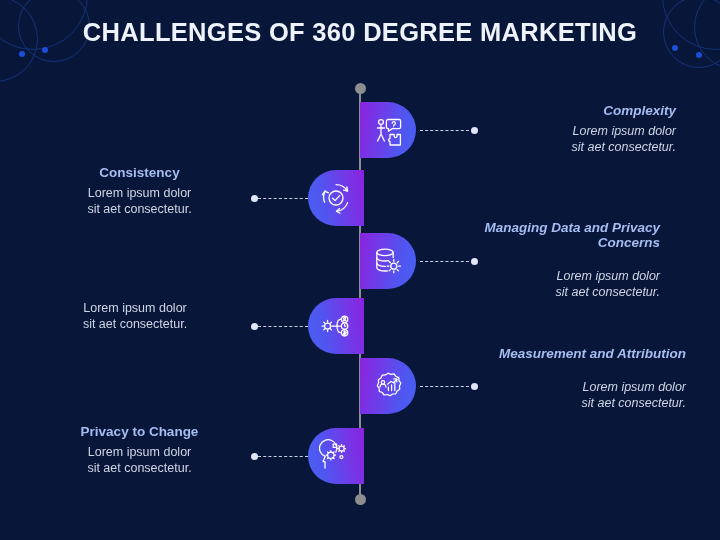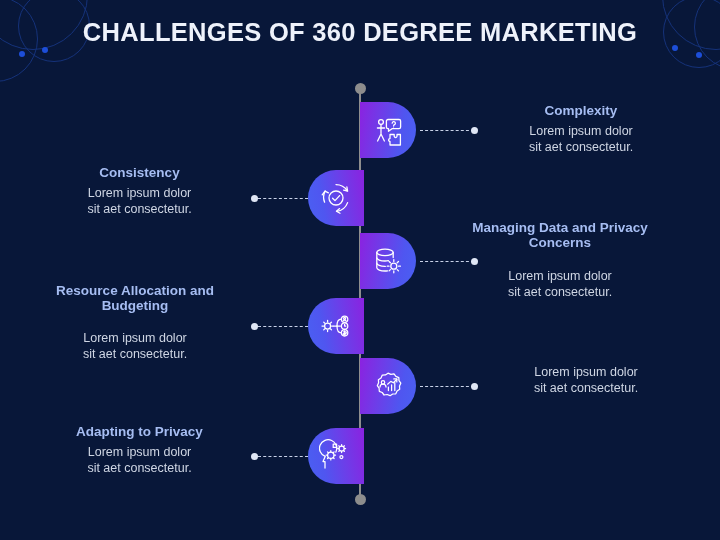--- a/index.html
+++ b/index.html
@@ -81,21 +81,21 @@
   }
   .conn-dot {
     position:absolute;
     width:7px; height:7px;
     border-radius:50%;
     background:#dfe6f5;
   }
 
   
   .block { position:absolute; }
-  .block.right-text { text-align:center; }
+  .block.right-text { text-align:right;font-style:italic; }
   .block.left-text  { text-align:center; }
   .heading {
     color:#a6bdf2;
     font-size:13.5px;
     font-weight:bold;
     line-height:15px;
     margin-bottom:5px;
   }
   .body {
     color:#cfd6e4;
@@ -217,21 +217,20 @@
         <circle cx="25.6" cy="9.4" r="1"></circle>
         <path d="M24.1 12 a1.7 1.7 0 0 1 3 0"></path>
         <path d="M25.6 15.3 v1.8 h1.3"></path>
         <path d="M25.6 21.9 v3.8 M24.5 22.8 h2 a0.85 0.85 0 0 1 0 1.7 h-1.6 a0.85 0.85 0 0 0 0 1.7 h2"></path>
       </svg>
     </span>
   </div>
   <div class="conn" style="left:258px; top:326px; width:50px;"></div>
   <div class="conn-dot" style="left:251px; top:322.5px;"></div>
   <div class="block left-text" style="left:35px; top:283px; width:200px;">
-    <div class="heading">Resource Allocation and Budgeting</div>
     <div class="body" style="margin-top:17px;">
       <div>Lorem ipsum dolor</div>
       <div>sit aet consectetur.</div>
     </div>
   </div>
 
   <div class="badge right" style="top:358px;">
     <span>
       <svg width="34" height="34" viewBox="0 0 34 34" fill="none" stroke="#ffffff" stroke-width="1.25" stroke-linecap="round" stroke-linejoin="round">
         <path d="M17 4.2 l2.9 1.2 l3.1 -0.5 l1.9 2.5 l2.9 1.2 l0.2 3.1 l1.8 2.5 l-1.3 2.9 l0.2 3.1 l-2.6 1.7 l-1.3 2.9 l-3.1 0.2 l-2.6 1.7 l-2.9 -1.2 l-3.1 0.5 l-1.9 -2.5 l-2.9 -1.2 l-0.2 -3.1 l-1.8 -2.5 l1.3 -2.9 l-0.2 -3.1 l2.6 -1.7 l1.3 -2.9 l3.1 -0.2 z"></path>
@@ -239,20 +238,21 @@
         <path d="M9 18 c0 -1.9 1.35 -2.9 3 -2.9 c1.65 0 3 1 3 2.9"></path>
         <path d="M17.4 21.5 v-3.4 M20.6 21.5 v-5.6 M23.8 21.5 v-8"></path>
         <path d="M16.6 15.2 l3.2 -2.8 l2.6 1.4 l3.4 -3.6"></path>
         <path d="M22.8 9.9 h3 v3"></path>
       </svg>
     </span>
   </div>
   <div class="conn" style="left:420px; top:386px; width:54px;"></div>
   <div class="conn-dot" style="left:471px; top:382.5px;"></div>
   <div class="block right-text" style="left:486px; top:346px; width:200px;">
+    <div class="heading">Measurement and Attribution</div>
     <div class="body" style="margin-top:18px;">
       <div>Lorem ipsum dolor</div>
       <div>sit aet consectetur.</div>
     </div>
   </div>
 
   <div class="badge left" style="top:428px;">
     <span>
       <svg width="34" height="34" viewBox="0 0 34 34" fill="none" stroke="#ffffff" stroke-width="1.25" stroke-linecap="round" stroke-linejoin="round">
         <path d="M6 29 v-6.4 h-2 l2.2 -5.2 a8.6 8.6 0 1 1 10.6 -4.2"></path>
@@ -263,20 +263,20 @@
         <path d="M22.6 5.6 v1.2 M22.6 12.4 v1.2 M18.6 9.6 h1.2 M25.4 9.6 h1.2
                  M19.8 6.8 l0.85 0.85 M24.55 11.55 l0.85 0.85 M25.4 6.8 l-0.85 0.85 M20.65 11.55 l-0.85 0.85"></path>
         <rect x="14.2" y="5" width="3.4" height="3.4"></rect>
         <circle cx="22.4" cy="18" r="1.5"></circle>
       </svg>
     </span>
   </div>
   <div class="conn" style="left:258px; top:456px; width:50px;"></div>
   <div class="conn-dot" style="left:251px; top:452.5px;"></div>
   <div class="block left-text" style="left:44px; top:424px; width:191px;">
-    <div class="heading">Adapting to Privacy</div>
+    <div class="heading">Privacy to Change</div>
     <div class="body">
       <div>Lorem ipsum dolor</div>
       <div>sit aet consectetur.</div>
     </div>
   </div>
 
 </div>
 
 </body></html>

